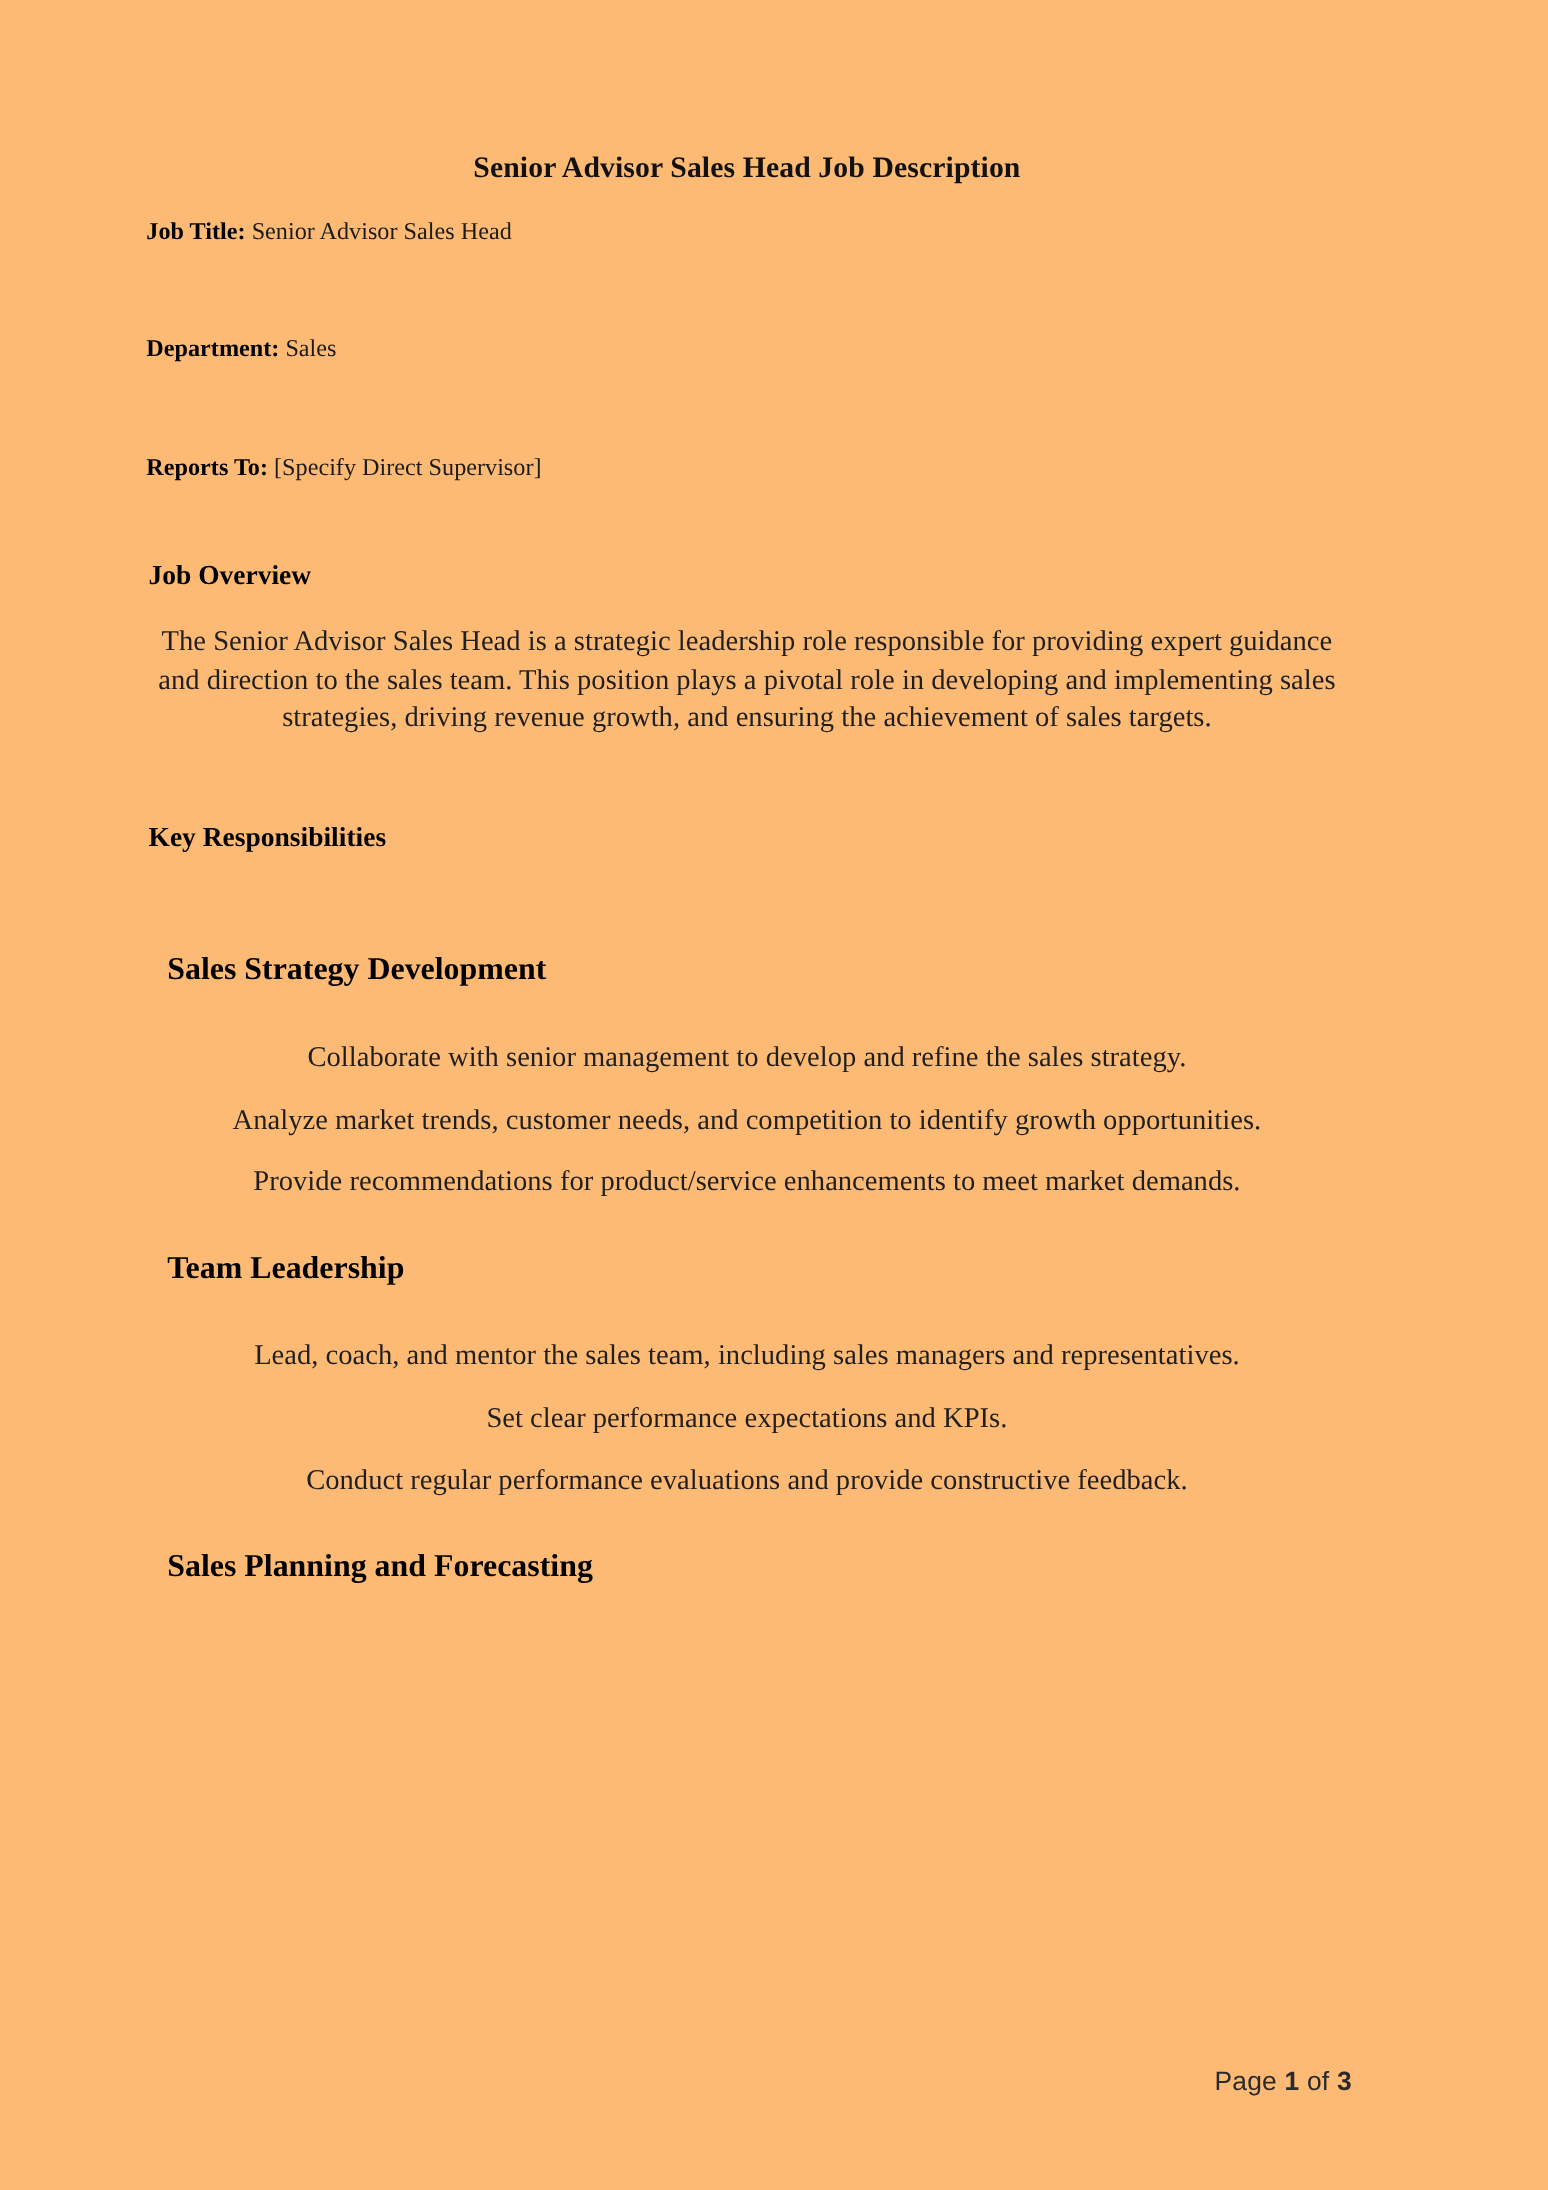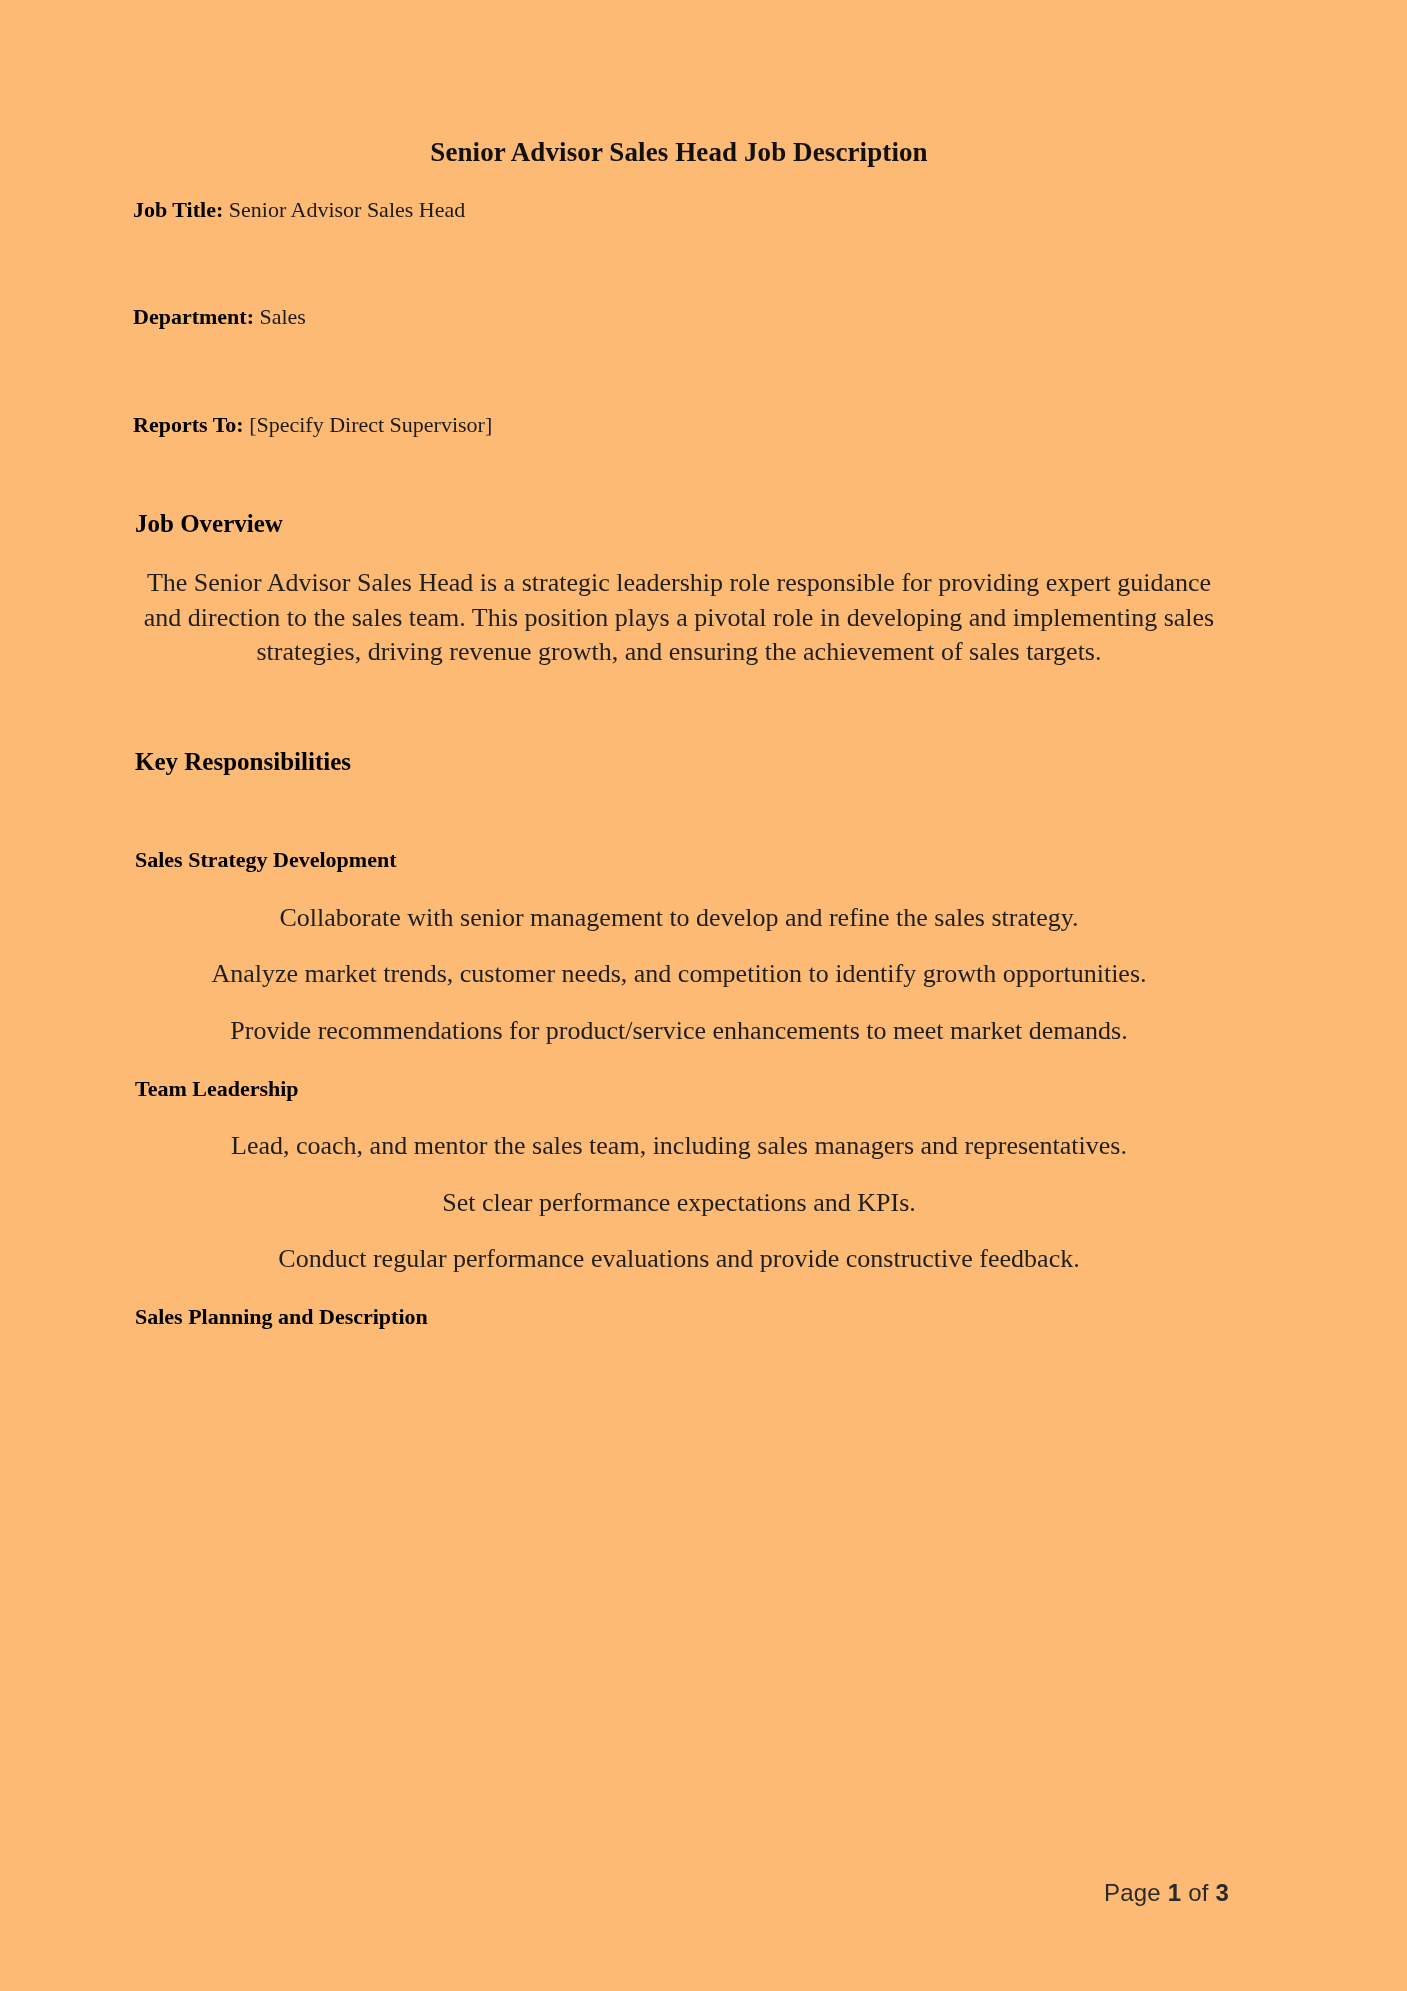--- a/index.html
+++ b/index.html
@@ -66,23 +66,23 @@
     font-weight: bold;
     font-size: 25px;
     line-height: 1.3;
     margin: 0;
     padding-left: 2px;
     color: #000;
   }
 
   .sub-heading {
     font-weight: bold;
-    font-size: 22px;
+    font-size: 29px;
     line-height: 1.3;
-    margin: 0;
+    margin: 17px;
     padding-left: 2px;
     color: #000;
   }
 
   .body-para {
     font-size: 26px;
     line-height: 1.33;
     margin: 0;
     color: #1f1f1f;
     text-align: center;
@@ -177,20 +177,20 @@
     <div class="gap-22"></div>
 
     <p class="body-para">Set clear performance expectations and KPIs.</p>
 
     <div class="gap-22"></div>
 
     <p class="body-para">Conduct regular performance evaluations and provide constructive feedback.</p>
 
     <div class="gap-26"></div>
 
-    <h3 class="sub-heading">Sales Planning and Description</h3>
+    <h3 class="sub-heading">Sales Planning and Forecasting</h3>
 
   </div>
 
   <div class="footer">
     <span>Page </span><b>1</b><span> of </span><b>3</b>
   </div>
 </div>
 
 </body></html>

